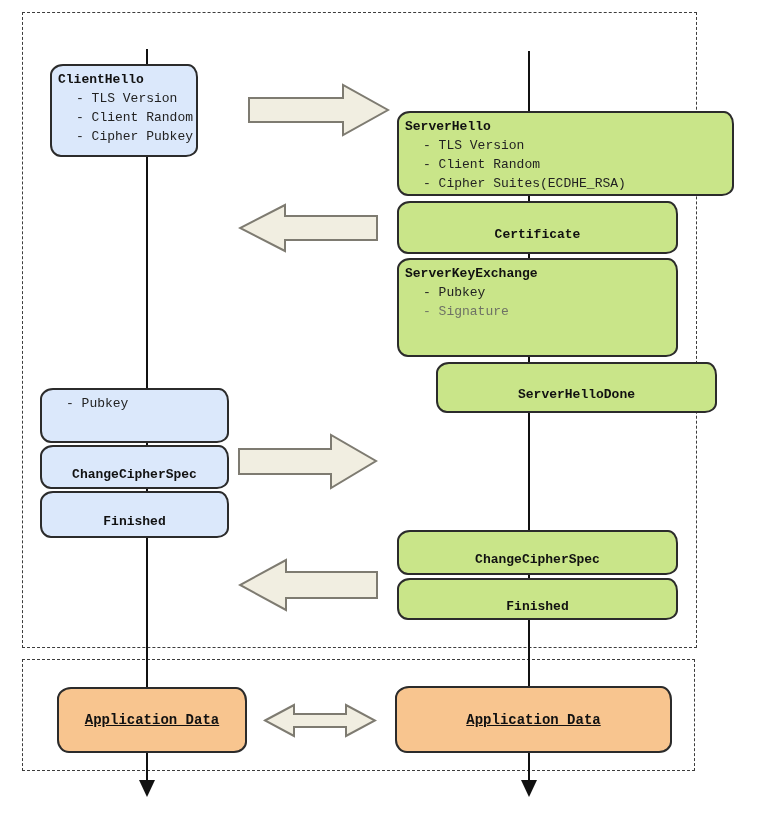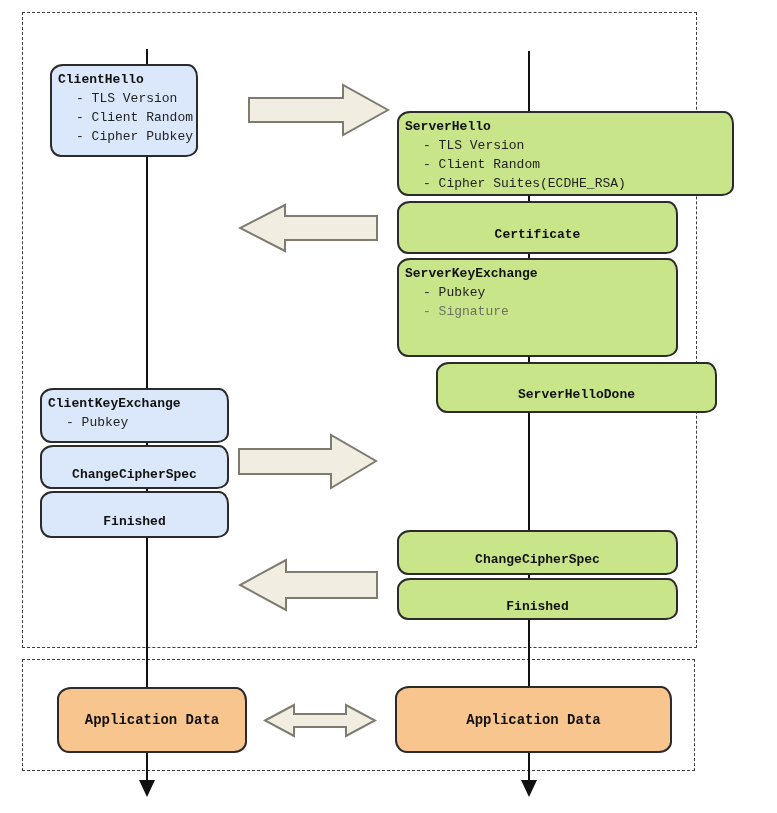--- a/index.html
+++ b/index.html
@@ -77,20 +77,21 @@
   
   .app-box {
     position: absolute;
     box-sizing: border-box;
     background: var(--app-box, #f8c58f);
     border: 2px solid var(--box-border, #2b2b2b);
     border-radius: 14px 11px 13px 12px / 12px 14px 11px 13px;
     display: flex; align-items: center; justify-content: center;
     font-weight: bold; font-size: 14px; color: #111;
     z-index: 2;
+    text-decoration: underline;
   }
   .app-box.client { left: 57px;  top: 687px; width: 190px; height: 66px; }
   .app-box.server { left: 395px; top: 686px; width: 277px; height: 67px; }
 
   
   .block-arrow { position: absolute; z-index: 2; }
   .block-arrow polygon {
     fill: var(--arrow-fill, #f1eee1);
     stroke: var(--arrow-stroke, #7e7b71);
     stroke-width: 2;
@@ -116,21 +117,20 @@
   <div class="lifeline-arrowhead server"></div>
 
   <div class="msg-box client box-clienthello">
     <div class="msg-title">ClientHello</div>
     <div class="msg-item">- TLS Version</div>
     <div class="msg-item">- Client Random</div>
     <div class="msg-item">- Cipher Pubkey</div>
   </div>
 
   <div class="msg-box client box-clientkeyexchange">
-    <div class="msg-title">ClientKeyExchange</div>
     <div class="msg-item">- Pubkey</div>
   </div>
 
   <div class="msg-box client single box-client-ccs">
     <div class="msg-title">ChangeCipherSpec</div>
   </div>
 
   <div class="msg-box client single box-client-finished">
     <div class="msg-title">Finished</div>
   </div>

